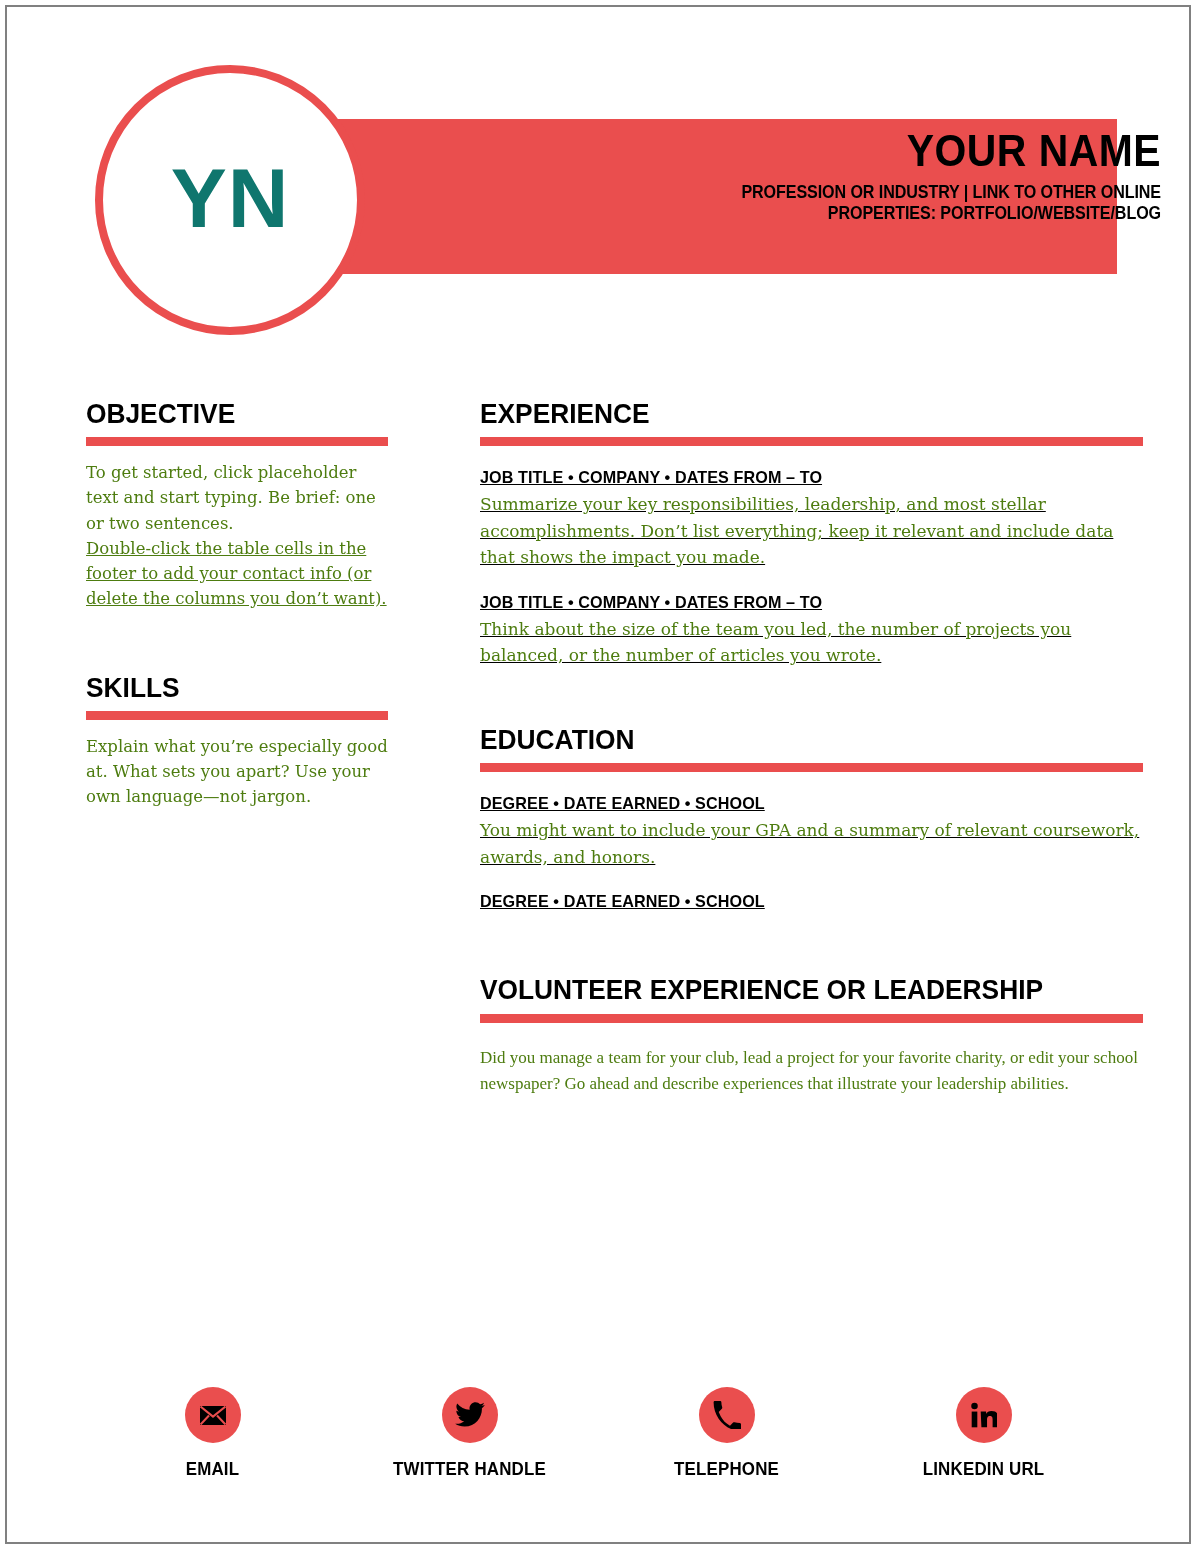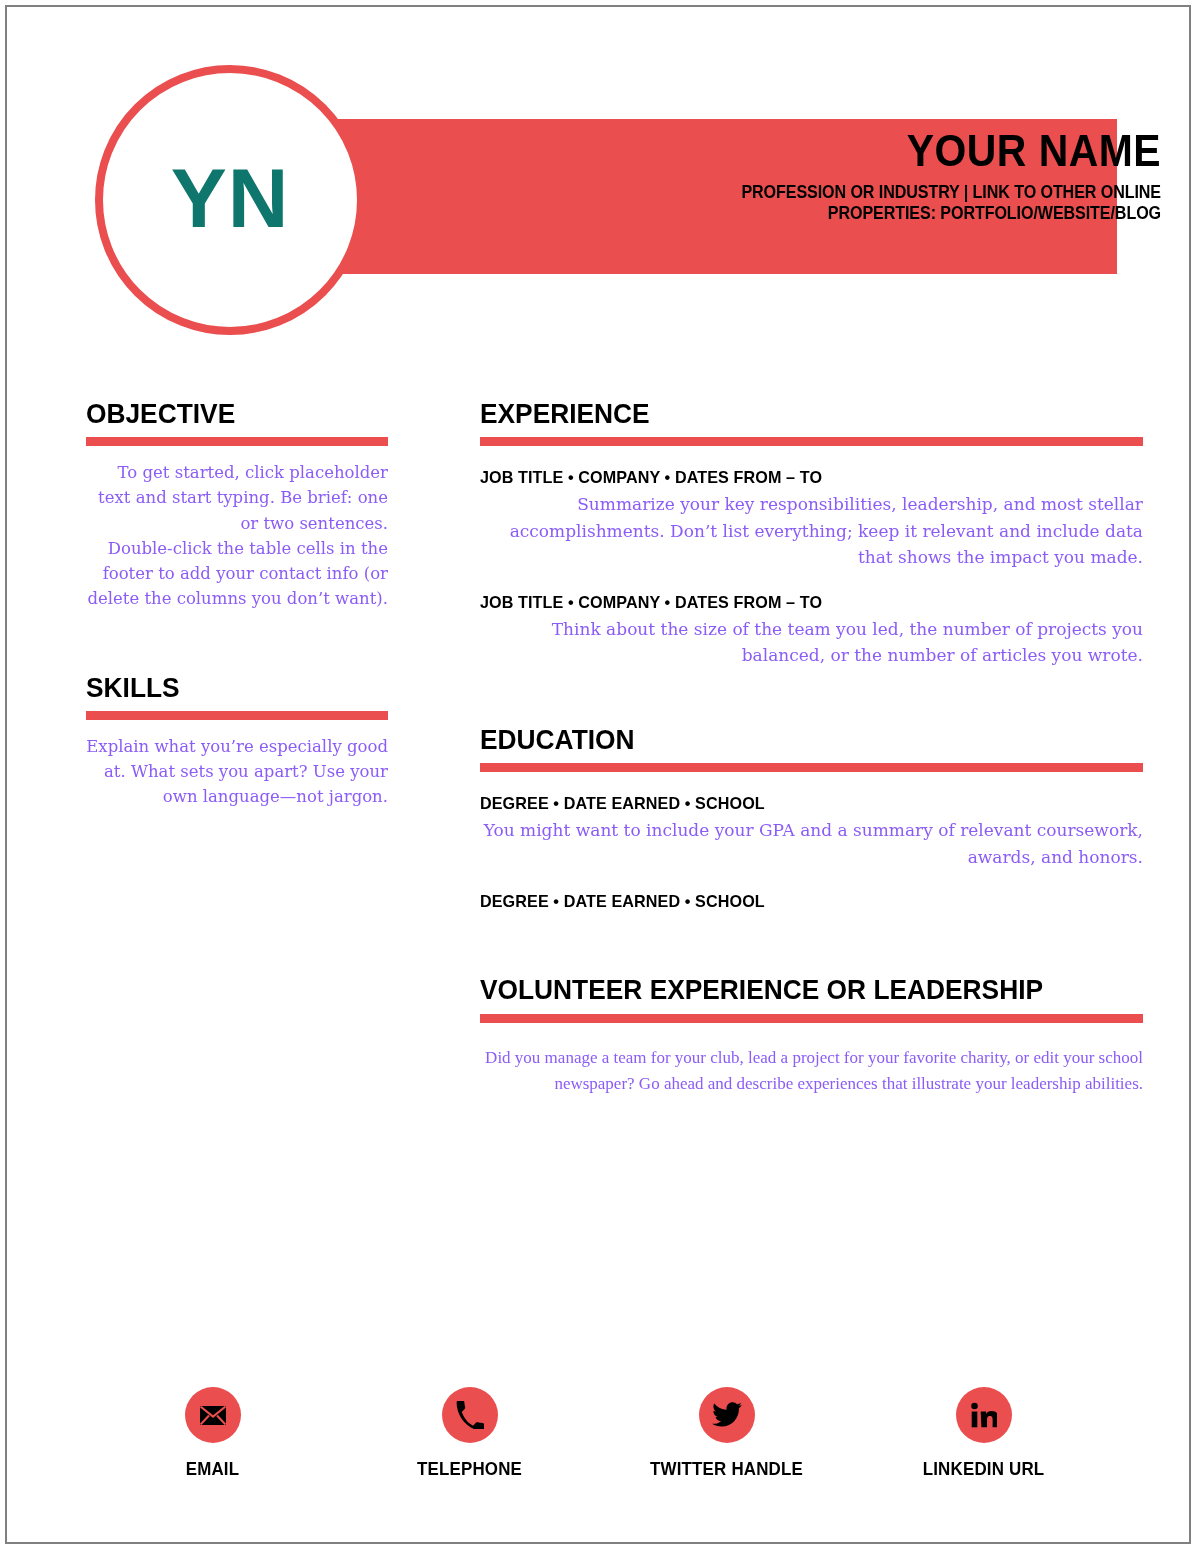--- a/index.html
+++ b/index.html
@@ -134,32 +134,31 @@
   }
   .section-rule {
     height: 9px;
     background: #ea4e4e;
     margin-top: 9px;
   }
 
   .body-text {
     font-family: "DejaVu Serif", "Liberation Serif", serif;
     font-size: 16.5px;
-    color: #8b5cf6;
+    color: #4d7c0f;
     line-height: 1.52;
     margin-top: 14px;
-    text-align: right;
   }
   .col-right .body-text {
     font-size: 17px;
     line-height: 1.56;
     margin-top: 2px;
   }
 
-  .entry { margin-top: 22px; }
+  .entry { margin-top: 22px; text-decoration: underline; }
   .entry:first-of-type { margin-top: 24px; }
 
   .entry-head {
     font-family: "Liberation Sans Narrow", "Liberation Sans", sans-serif;
     font-size: 17px;
     font-weight: bold;
     color: #000000;
     letter-spacing: 0.1px;
     transform: scaleX(0.95);
     transform-origin: left center;
@@ -226,21 +225,21 @@
   </div>
 
   <div class="columns">
 
     <div class="col-left">
 
       <div class="section">
         <div class="section-title">OBJECTIVE</div>
         <div class="section-rule"></div>
         <div class="body-text">To get started, click placeholder text and start typing. Be brief: one or two sentences.</div>
-        <div class="body-text" style="margin-top:0;">Double-click the table cells in the footer to add your contact info (or delete the columns you don’t want).</div>
+        <div class="body-text" style="margin-top:0;text-decoration:underline;">Double-click the table cells in the footer to add your contact info (or delete the columns you don’t want).</div>
       </div>
 
       <div class="gap-objective"></div>
 
       <div class="section">
         <div class="section-title">SKILLS</div>
         <div class="section-rule"></div>
         <div class="body-text">Explain what you’re especially good at. What sets you apart? Use your own language—not jargon.</div>
       </div>
 
@@ -295,51 +294,51 @@
     <div class="footer-item">
       <div class="footer-icon">
         <svg width="28" height="21" viewBox="0 0 28 21" aria-hidden="true">
           <rect x="1" y="1" width="26" height="19" fill="#000000"></rect>
           <polyline points="1.5,1.5 14,11.5 26.5,1.5" fill="none" stroke="#ea4e4e" stroke-width="2.2"></polyline>
           <polyline points="1.5,19.5 10,10.5" fill="none" stroke="#ea4e4e" stroke-width="2"></polyline>
           <polyline points="26.5,19.5 18,10.5" fill="none" stroke="#ea4e4e" stroke-width="2"></polyline>
         </svg>
       </div>
       <div class="footer-label">EMAIL</div>
-    </div>
-
-    <div class="footer-item">
-      <div class="footer-icon">
-        <svg width="28" height="28" viewBox="0 0 24 24" aria-hidden="true">
-          <path fill="#000000" d="M6.6 10.8c1.9 3.75 4.95 6.8 8.7 8.7l2.9-2.9c0.37-0.37 0.9-0.48 1.37-0.32
-            1.5 0.5 3.1 0.76 4.75 0.76 0.73 0 1.32 0.6 1.32 1.32v4.6c0 0.73-0.6 1.32-1.32 1.32
-            C11.9 24.28 0 12.38 0 -2.3 0-3.03 0.6-3.62 1.32-3.62h4.62c0.73 0 1.32 0.6 1.32 1.32
-            0 1.66 0.26 3.25 0.76 4.75 0.15 0.47 0.04 1-0.33 1.37l-2.9 2.9z" transform="translate(0.5,3.2) scale(0.92)"></path>
-        </svg>
-      </div>
-      <div class="footer-label">TELEPHONE</div>
     </div>
 
     <div class="footer-item">
       <div class="footer-icon">
         <svg width="30" height="26" viewBox="0 0 24 21" aria-hidden="true">
           <path fill="#000000" d="M24 2.5c-0.9 0.4-1.85 0.66-2.85 0.78 1.02-0.62 1.8-1.6 2.17-2.76
             -0.96 0.57-2.03 0.98-3.16 1.2C19.25 0.75 17.96 0.15 16.54 0.15c-2.73 0-4.94 2.2-4.94 4.93
             0 0.39 0.04 0.76 0.13 1.12C7.62 6 4.06 4.08 1.68 1.15 1.25 1.88 1.01 2.73 1.01 3.64
             c0 1.71 0.87 3.22 2.2 4.11-0.81-0.03-1.57-0.25-2.23-0.62v0.06c0 2.39 1.7 4.39 3.96 4.84
             -0.41 0.11-0.85 0.17-1.3 0.17-0.32 0-0.63-0.03-0.93-0.09 0.63 1.96 2.45 3.39 4.61 3.43
             -1.69 1.32-3.81 2.11-6.13 2.11-0.4 0-0.79-0.02-1.18-0.07 2.19 1.4 4.78 2.22 7.57 2.22
             9.08 0 14.05-7.52 14.05-14.04 0-0.21 0-0.43-0.015-0.64C22.5 4.37 23.33 3.5 24 2.5z"></path>
         </svg>
       </div>
       <div class="footer-label">TWITTER HANDLE</div>
     </div>
 
     <div class="footer-item">
       <div class="footer-icon">
+        <svg width="28" height="28" viewBox="0 0 24 24" aria-hidden="true">
+          <path fill="#000000" d="M6.6 10.8c1.9 3.75 4.95 6.8 8.7 8.7l2.9-2.9c0.37-0.37 0.9-0.48 1.37-0.32
+            1.5 0.5 3.1 0.76 4.75 0.76 0.73 0 1.32 0.6 1.32 1.32v4.6c0 0.73-0.6 1.32-1.32 1.32
+            C11.9 24.28 0 12.38 0 -2.3 0-3.03 0.6-3.62 1.32-3.62h4.62c0.73 0 1.32 0.6 1.32 1.32
+            0 1.66 0.26 3.25 0.76 4.75 0.15 0.47 0.04 1-0.33 1.37l-2.9 2.9z" transform="translate(0.5,3.2) scale(0.92)"></path>
+        </svg>
+      </div>
+      <div class="footer-label">TELEPHONE</div>
+    </div>
+
+    <div class="footer-item">
+      <div class="footer-icon">
         <svg width="27" height="27" viewBox="0 0 24 24" aria-hidden="true">
           <rect x="1.5" y="8.5" width="5" height="14" fill="#000000"></rect>
           <circle cx="4" cy="3.6" r="2.9" fill="#000000"></circle>
           <path fill="#000000" d="M9.5 8.5h4.8v1.95h0.07c0.67-1.2 2.3-2.45 4.73-2.45
             5.06 0 6 3.1 6 7.15v7.35h-5v-6.5c0-1.55-0.03-3.55-2.3-3.55-2.3 0-2.65 1.7-2.65 3.44v6.61h-5z"></path>
         </svg>
       </div>
       <div class="footer-label">LINKEDIN URL</div>
     </div>
 

